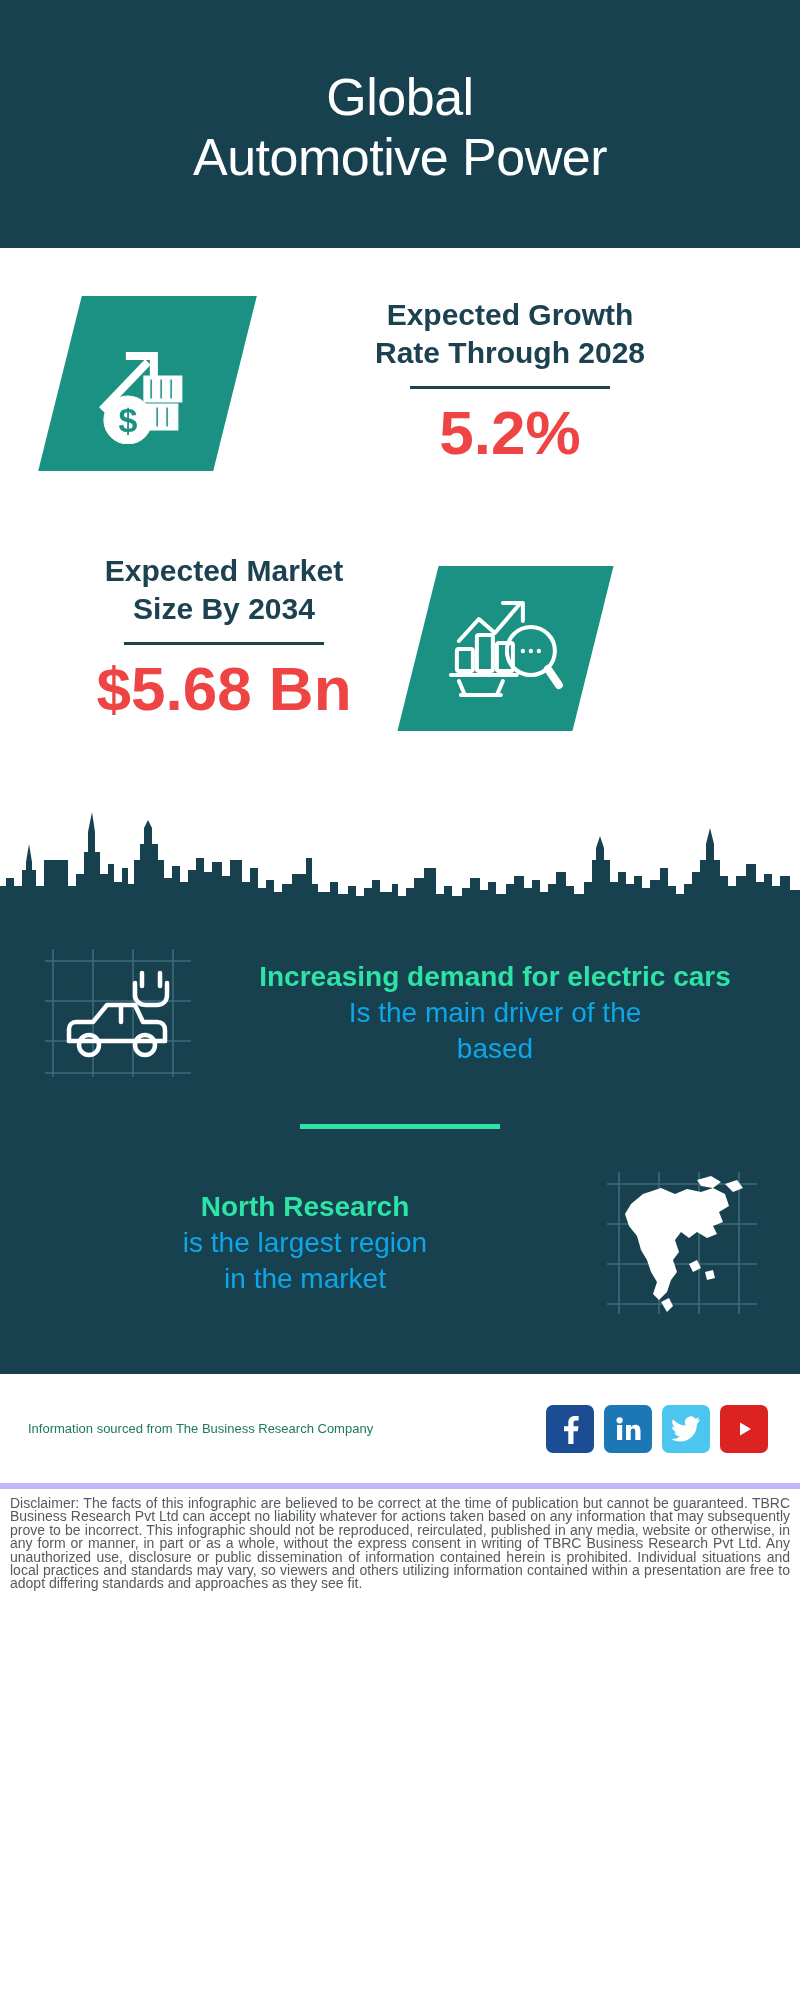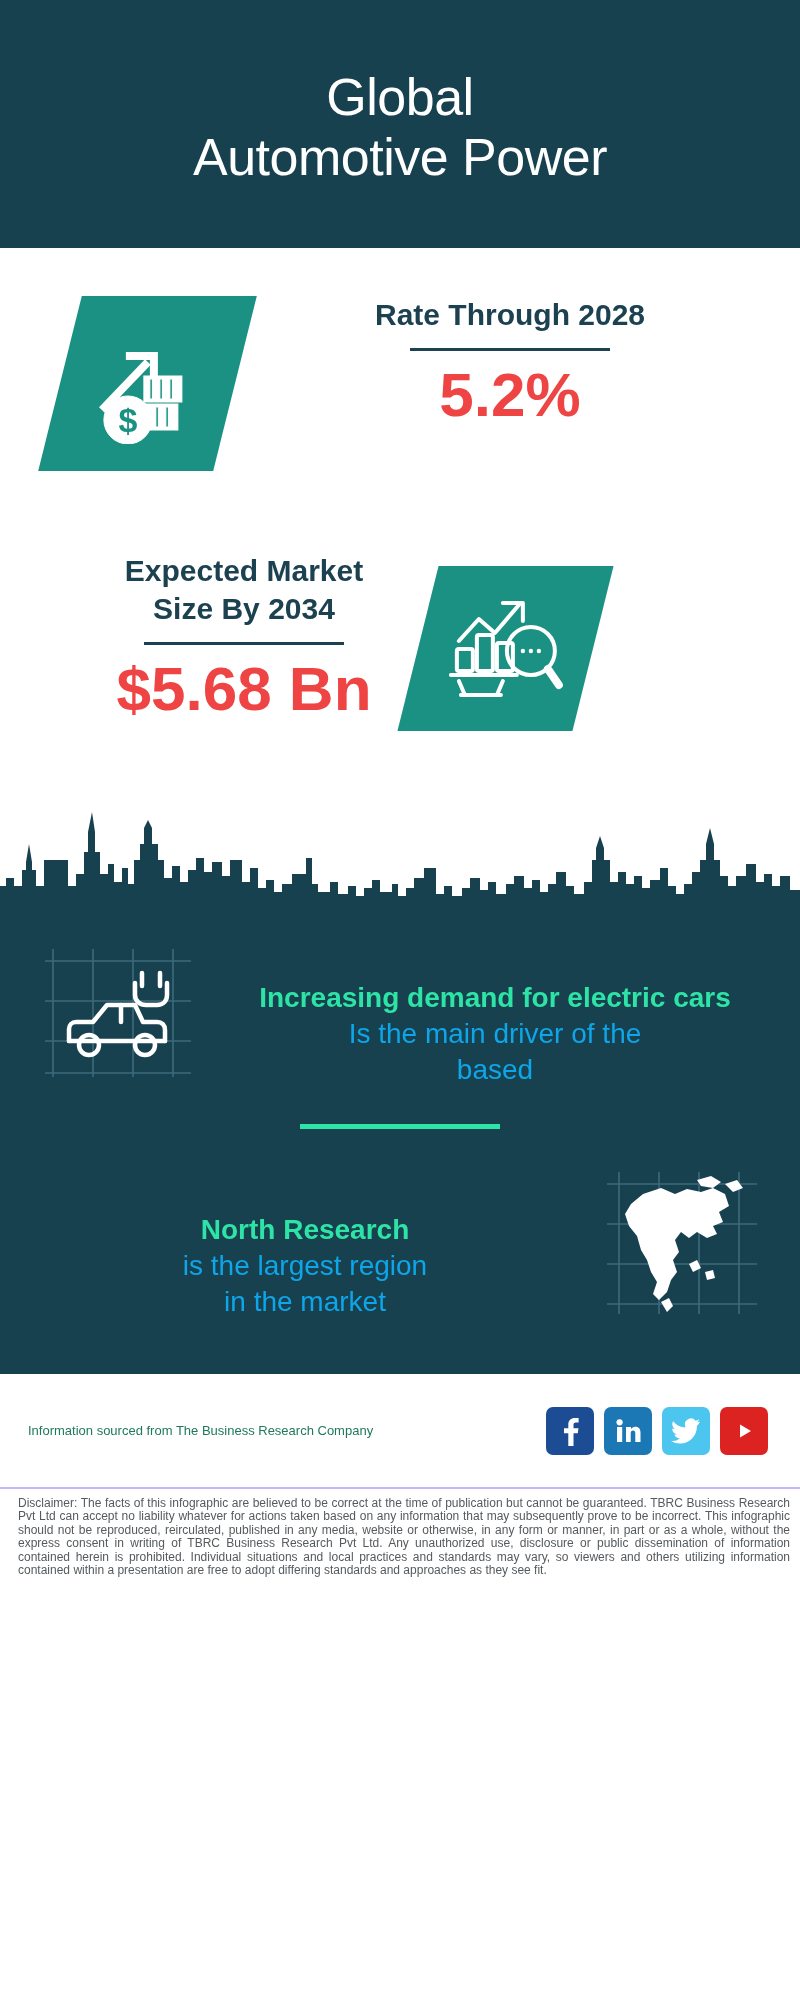--- a/index.html
+++ b/index.html
@@ -80,21 +80,21 @@
   .skywrap svg { display:block; }
 
   .dark {
     background:#17414f;
     position:relative;
     padding:0;
   }
 
   .row {
     display:flex;
-    align-items:flex-end;
+    align-items:center;
     padding:0 24px;
   }
 
   .iconbox { flex:0 0 auto; display:flex; align-items:center; justify-content:center; }
 
   .msg { flex:1 1 auto; text-align:center; }
   .msgGreen {
     color:#2ee3a6;
     font-weight:bold;
     font-size:28px;
@@ -112,43 +112,42 @@
     margin:36px auto 36px auto;
   }
 
   
   .footer {
     background:#ffffff;
     height:115px;
     display:flex;
     align-items:center;
     padding:0 28px;
-    border-bottom:2px solid #c4b5fd;
+    border-bottom:6px solid #c4b5fd;
     gap:20px;
   }
   .srcText { flex:1 1 auto; }
   .srcText div {
     color:#1e7a58;
     font-size:13px;
     line-height:22px;
   }
   .socials { display:flex; gap:10px; flex:0 0 auto; padding-right:4px; }
   .sIcon {
     width:48px; height:48px;
     border-radius:7px;
     display:flex; align-items:center; justify-content:center;
   }
 
   .disclaimer {
     padding:8px 10px 0 10px;
     color:#555a5e;
-    font-size:12px;
+    font-size:14px;
     line-height:13.4px;
     text-align:justify;
-    margin-left:8px;
   }
 </style>
 </head>
 <body>
 
 <div class="header">
   <div class="tline">Global</div>
   <div class="tline">Automotive Power</div>
 </div>
 
@@ -165,30 +164,31 @@
       <rect x="52" y="80" width="38" height="26" fill="#ffffff"></rect>
       <rect x="58" y="83" width="2.5" height="20" fill="#1a9183"></rect>
       <rect x="68" y="83" width="2.5" height="20" fill="#1a9183"></rect>
       <rect x="78" y="83" width="2.5" height="20" fill="#1a9183"></rect>
       <circle cx="40" cy="96" r="24" fill="#ffffff"></circle>
       <text x="40" y="108" font-family="Liberation Sans, sans-serif" font-size="34" font-weight="bold" fill="#1a9183" text-anchor="middle" stroke="none">$</text>
     </svg>
   </div>
 
   <div class="statText" style="left:280px; top:48px; width:460px;">
+    <div class="statTitle">Expected Growth</div>
     <div class="statTitle">Rate Through 2028</div>
     <div class="rule" style="width:200px;"></div>
     <div class="statValue">5.2%</div>
   </div>
 
 </div>
 
 <div class="statB">
 
-  <div class="statText" style="left:64px; top:14px; width:360px;">
+  <div class="statText" style="left:44px; top:14px; width:360px;">
     <div class="statTitle">Expected Market</div>
     <div class="statTitle">Size By 2034</div>
     <div class="rule" style="width:200px;"></div>
     <div class="statValue">$5.68 Bn</div>
   </div>
 
   <div class="para" style="left:418px; top:28px; width:175px; height:165px;">
     <svg width="125" height="120" viewBox="0 0 125 120" fill="none" stroke="#ffffff" stroke-width="4">
       <path d="M16 52 L36 30 L52 44 L76 16" stroke-linecap="round" stroke-linejoin="round"></path>
       <path d="M60 14 L80 14 L80 32" stroke-linecap="round" stroke-linejoin="round"></path>

